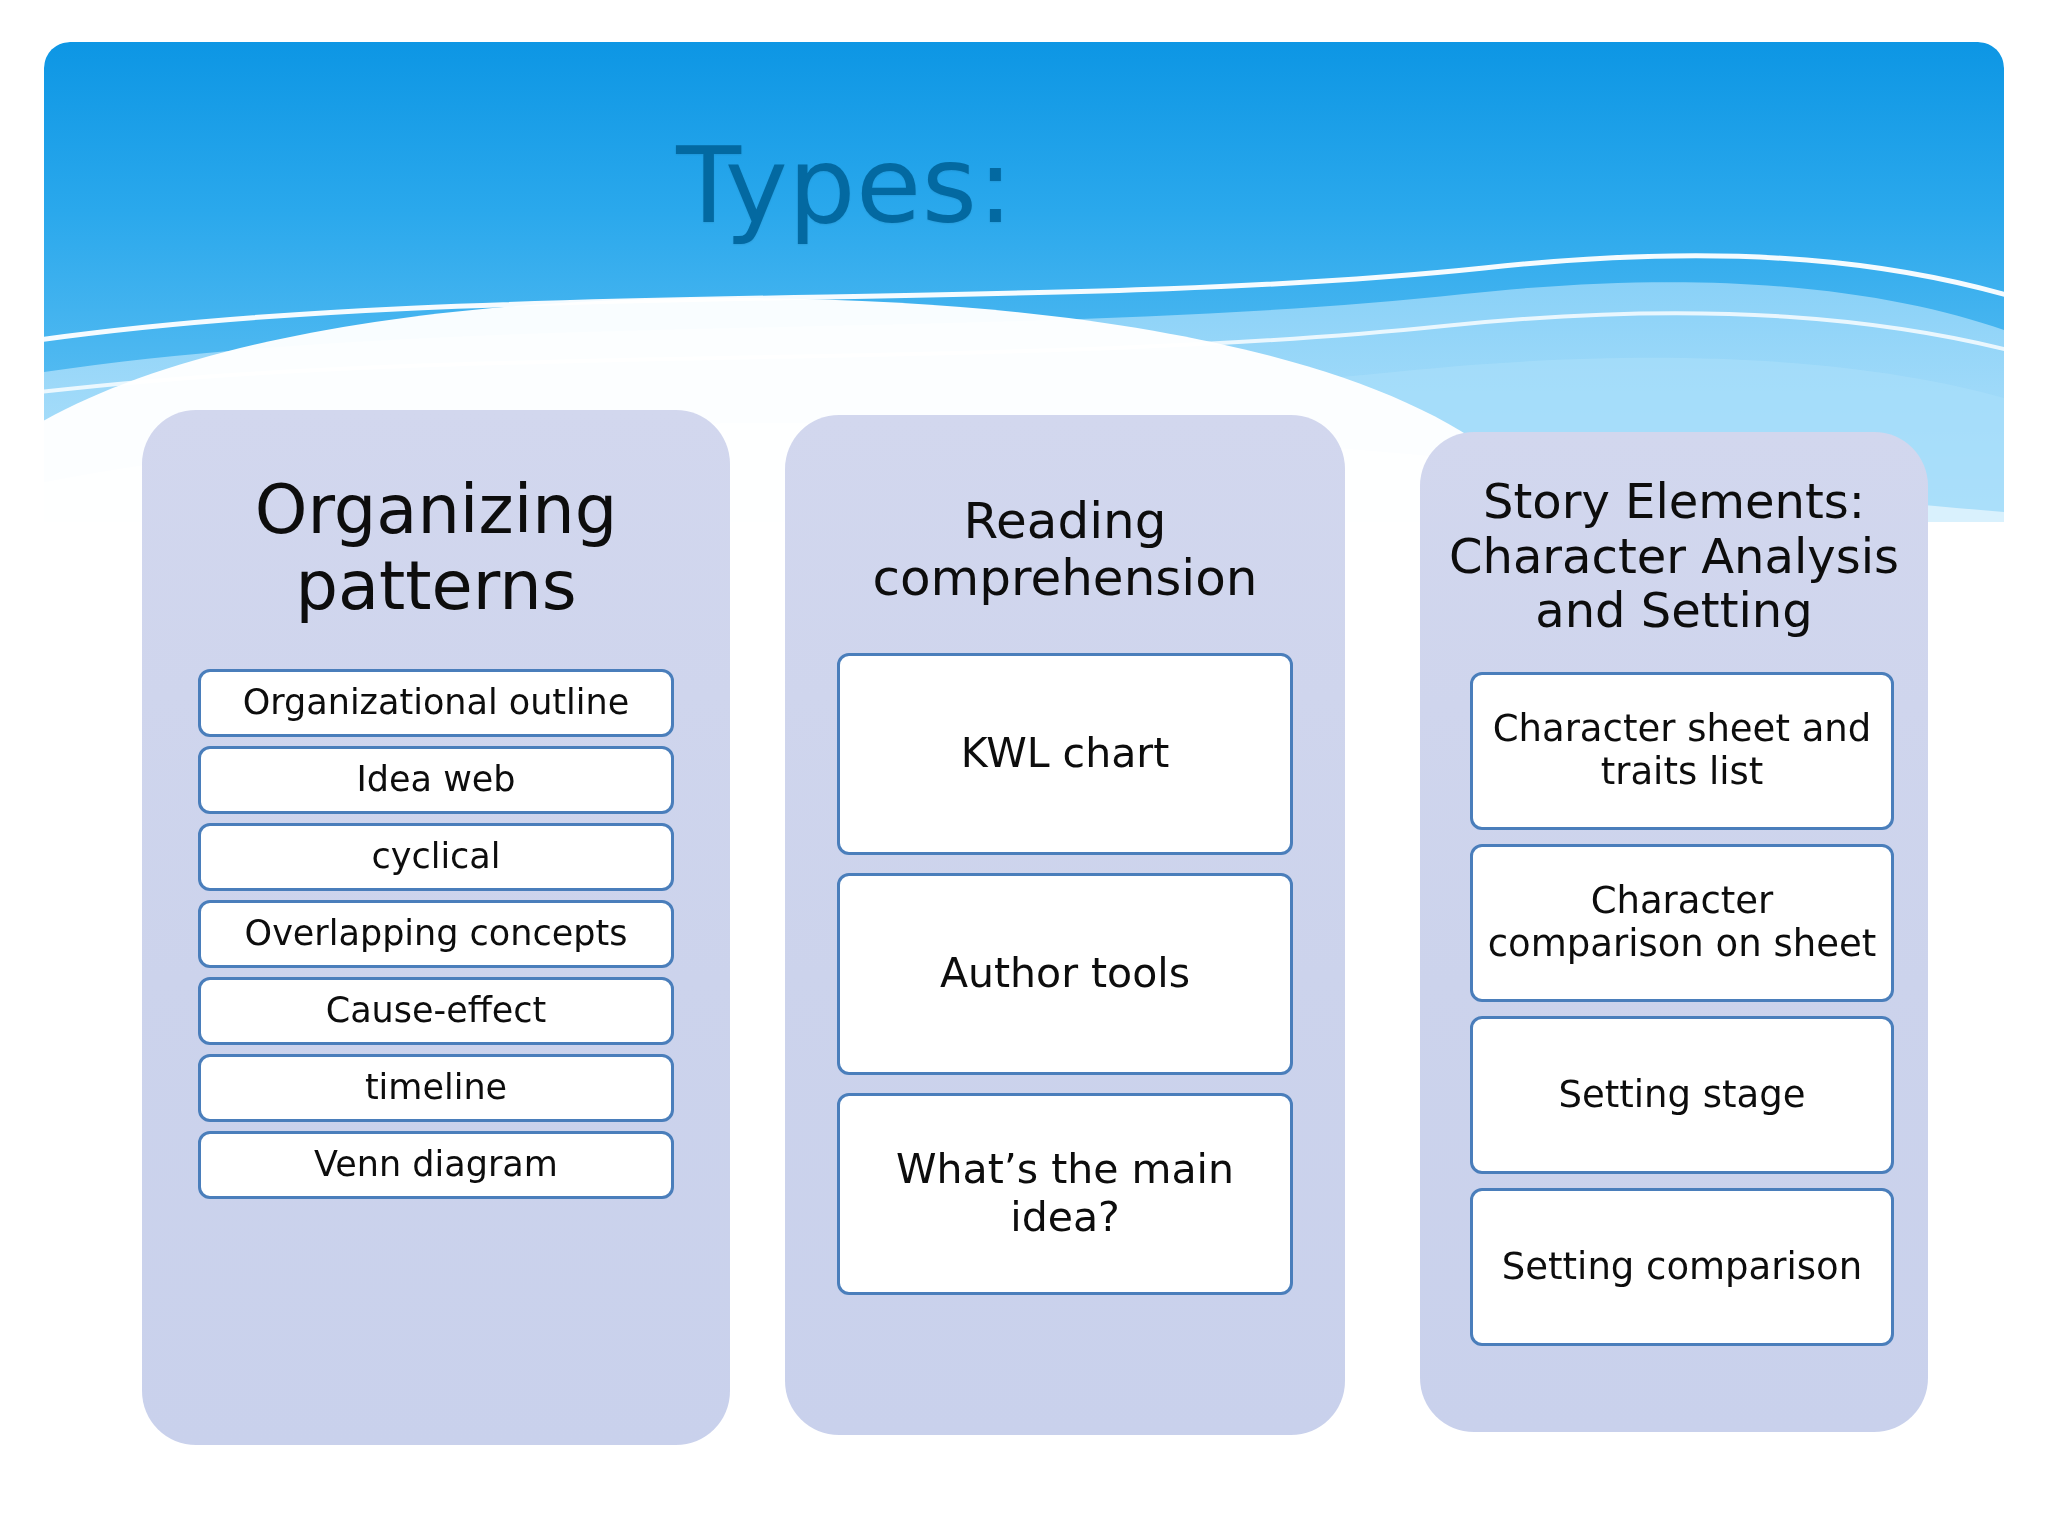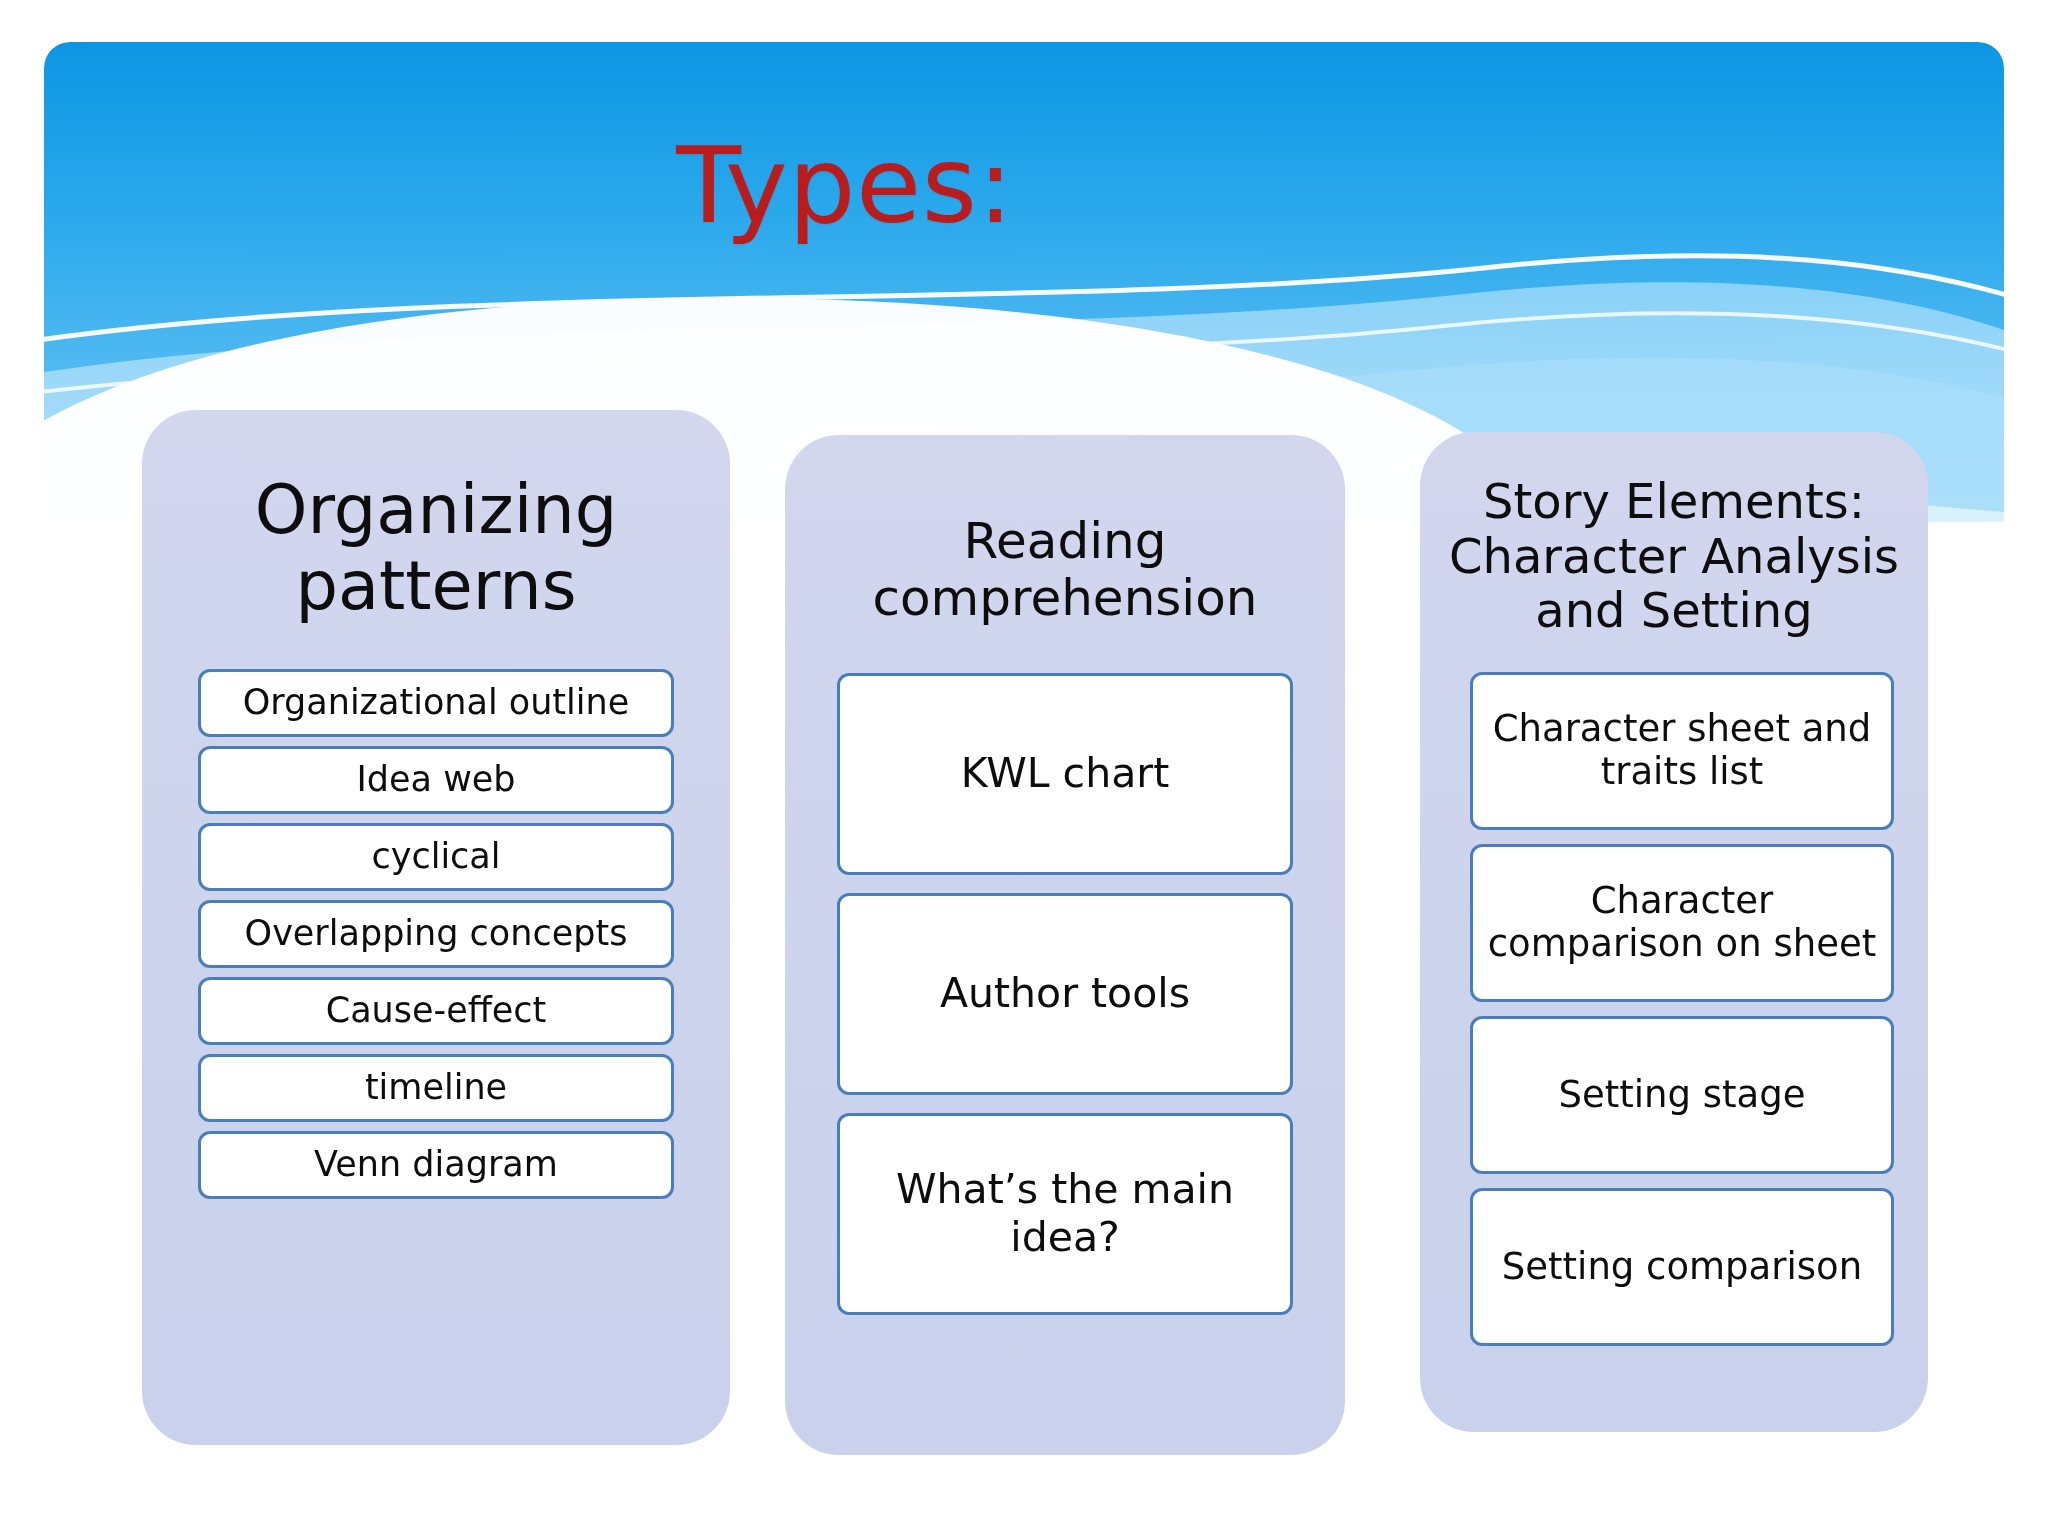--- a/index.html
+++ b/index.html
@@ -42,42 +42,42 @@
     height: 480px;
   }
 
   
   .slide-title {
     position: absolute;
     left: 0;
     top: 128px;
     width: 1690px;
     text-align: center;
-    color: #b91c1c;
+    color: #0369a1;
     font-size: 106px;
     font-weight: 400;
     line-height: 1.1;
     letter-spacing: 0.5px;
     font-family: "DejaVu Sans", sans-serif;
     text-shadow: 0 1px 2px rgba(0,0,0,0.07);
     white-space: nowrap;
   }
 
   
   .col-card {
     position: absolute;
     border-radius: 54px;
     background: linear-gradient(180deg, #d2d7ee 0%, #ccd3ec 55%, #c9d1ec 100%);
     box-sizing: border-box;
     display: flex;
     flex-direction: column;
     align-items: stretch;
   }
   .col-card.c1 { left: 142px;  top: 410px;  width: 588px;  height: 1035px; }
-  .col-card.c2 { left: 785px;  top: 415px;  width: 560px;  height: 1020px; margin-top: 20px; }
+  .col-card.c2 { left: 785px;  top: 415px;  width: 560px;  height: 1020px; }
   .col-card.c3 { left: 1420px; top: 432px;  width: 508px;  height: 1000px; }
 
   .col-heading {
     color: #0d0d0d;
     text-align: center;
     font-weight: 400;
     font-family: "DejaVu Sans", sans-serif;
     line-height: 1.14;
     padding: 0 16px;
     box-sizing: border-box;

